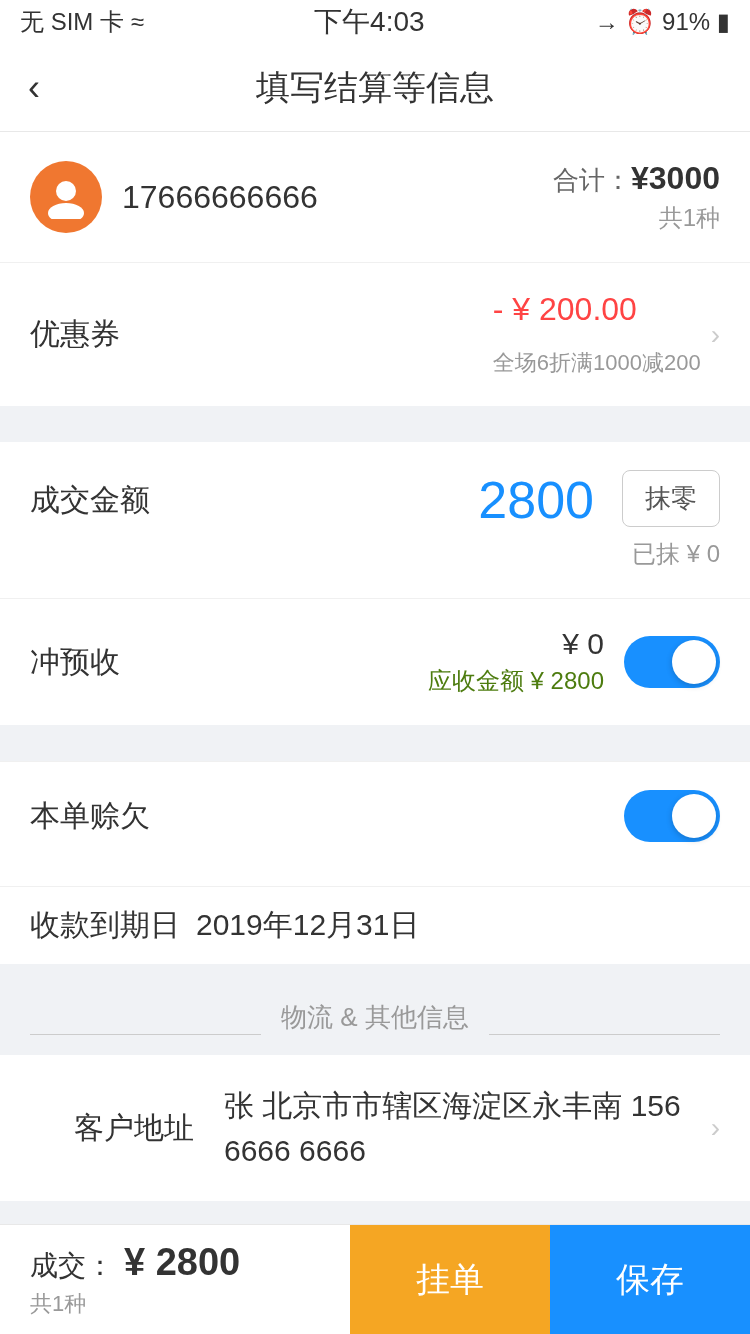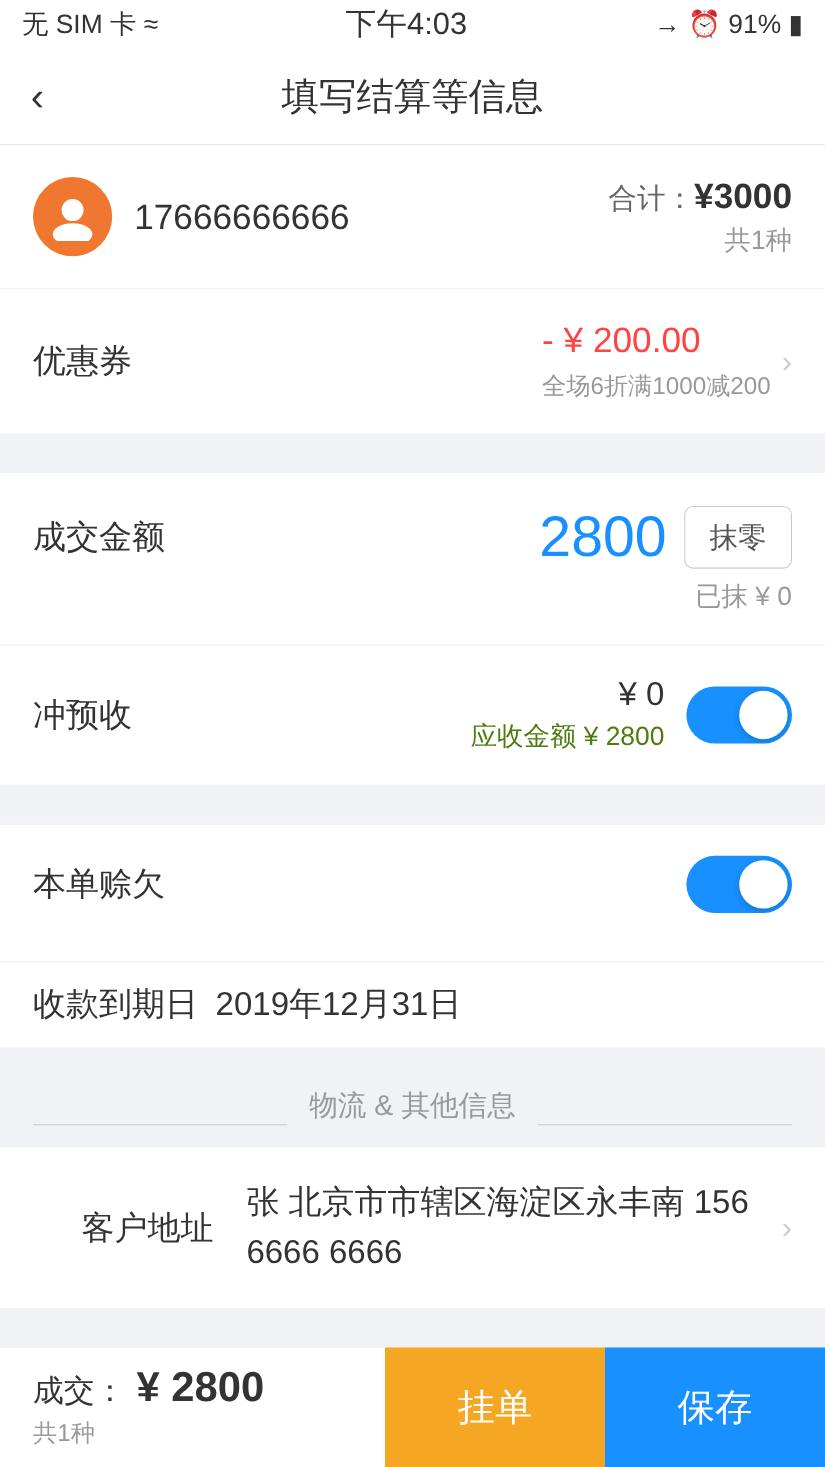--- a/index.html
+++ b/index.html
@@ -89,41 +89,41 @@
       display: flex;
       align-items: center;
       justify-content: space-between;
       padding: 28px 30px;
       background: #fff;
       border-top: 1px solid #f0f0f0;
     }
     .coupon-label { font-size: 30px; color: #333; }
     .coupon-right { display: flex; align-items: center; gap: 10px; }
     .coupon-discount { font-size: 32px; color: #ff4444; font-weight: 500; }
-    .coupon-desc { font-size: 22px; color: #999; margin-top: 8px; text-align: right; }
+    .coupon-desc { font-size: 22px; color: #999; margin-top: 20px; text-align: right; }
     .chevron { font-size: 28px; color: #ccc; }
 
     
     .gray-divider {
       height: 20px;
       background: #f0f2f5;
     }
 
     
     .amount-section {
       background: #fff;
       padding: 28px 30px;
     }
     .amount-row {
       display: flex;
       align-items: center;
       justify-content: space-between;
     }
     .amount-label { font-size: 30px; color: #333; }
-    .amount-right { display: flex; align-items: center; gap: 16px; }
+    .amount-right { display: flex; align-items: flex-start; gap: 28px; }
     .amount-value { font-size: 52px; font-weight: 500; color: #1890ff; }
     .round-btn {
       border: 1px solid #ccc;
       border-radius: 8px;
       padding: 10px 22px;
       font-size: 26px;
       color: #555;
       background: #fff;
       cursor: pointer;
     }

